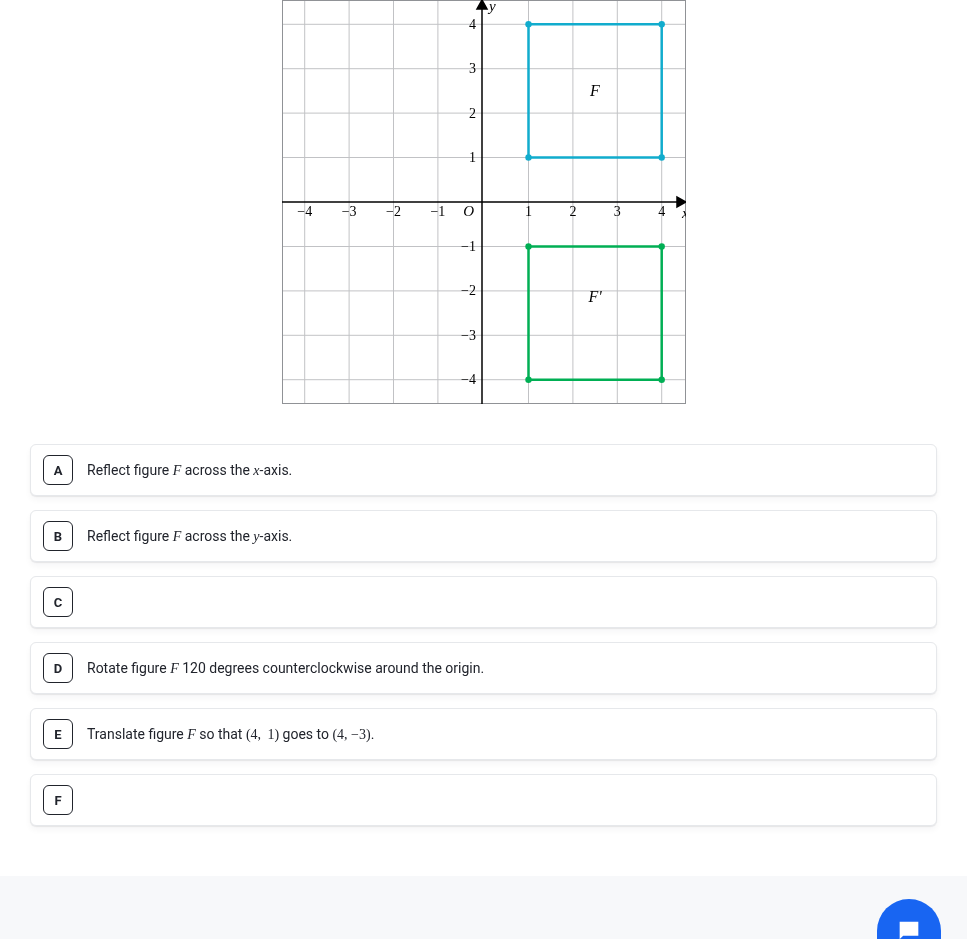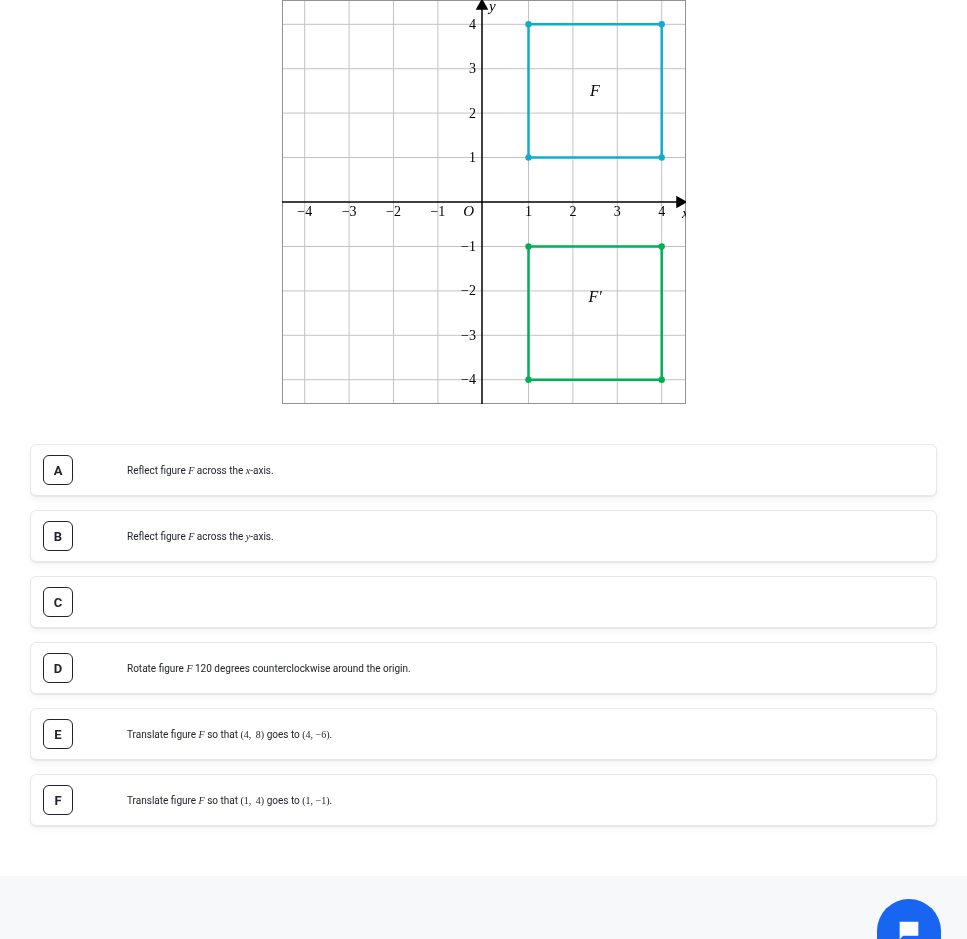--- a/index.html
+++ b/index.html
@@ -43,23 +43,22 @@
     border: 1px solid #21242c;
     border-radius: 6px;
     display: flex;
     align-items: center;
     justify-content: center;
     font-weight: 700;
     font-size: 13px;
     flex: none;
   }
   .opt-text {
-    font-size: 10px;
+    font-size: 14px;
     color: #21242c;
-    margin-left: 40px;
   }
   .mathvar {
     font-family: "Times New Roman", KaTeX_Math, serif;
     font-style: italic;
   }
   .mathexpr {
     font-family: "Times New Roman", KaTeX_Main, serif;
   }
   .fab {
     position: fixed;
@@ -183,29 +182,26 @@
     <div class="option">
       <div class="opt-letter">D</div>
       <div class="opt-text">
         <span>Rotate figure </span><span class="mathvar">F</span><span> 120 degrees counterclockwise around the origin.</span>
       </div>
     </div>
 
     <div class="option">
       <div class="opt-letter">E</div>
       <div class="opt-text">
-        <span>Translate figure </span><span class="mathvar">F</span><span> so that </span><span class="mathexpr">(4,  8)</span><span> goes to </span><span class="mathexpr">(4, −6)</span><span>.</span>
+        <span>Translate figure </span><span class="mathvar">F</span><span> so that </span><span class="mathexpr">(4,  1)</span><span> goes to </span><span class="mathexpr">(4, −3)</span><span>.</span>
       </div>
     </div>
 
     <div class="option">
       <div class="opt-letter">F</div>
-      <div class="opt-text">
-        <span>Translate figure </span><span class="mathvar">F</span><span> so that </span><span class="mathexpr">(1,  4)</span><span> goes to </span><span class="mathexpr">(1, −1)</span><span>.</span>
-      </div>
     </div>
 
   </div>
 </div>
 
 <div class="fab">
   <svg width="28" height="28" viewBox="0 0 24 24" fill="#fff" style="margin-bottom:-6px">
     <path d="M4 4h16v12H7l-3 3V4z"></path>
   </svg>
 </div>

